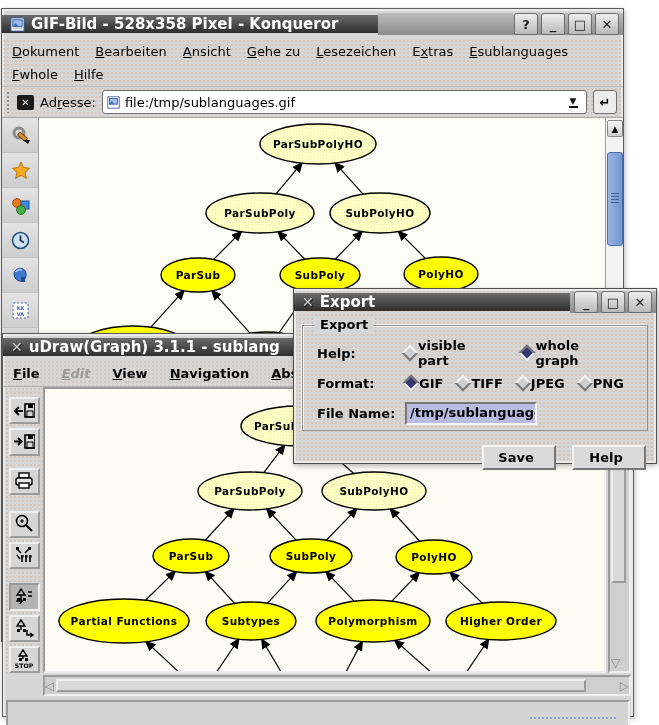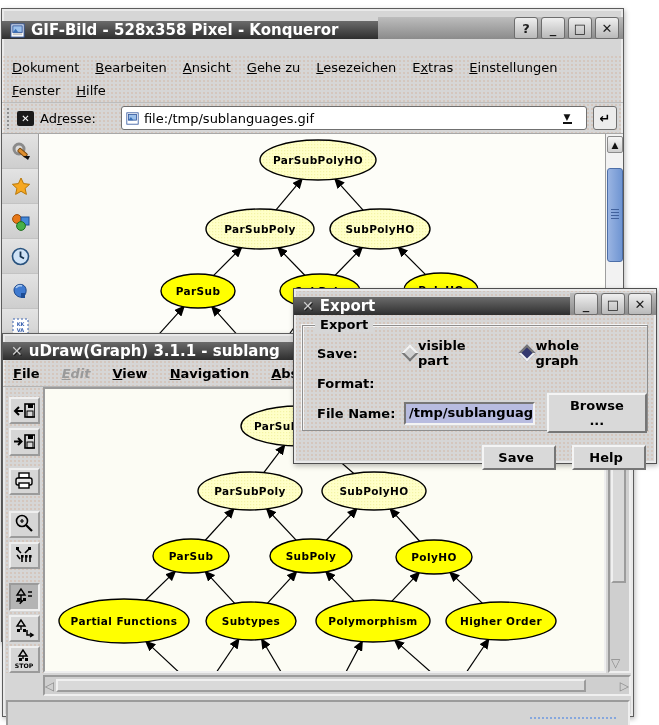--- a/index.html
+++ b/index.html
@@ -3,48 +3,48 @@
 <meta charset="utf-8">
 <style>
   html,body{margin:0;padding:0;background:#fff;}
   #screen{position:relative;width:659px;height:725px;background:#ffffff;overflow:hidden;
           font-family:"DejaVu Sans",sans-serif;font-size:13px;color:#000;}
   
   .win{position:absolute;background:#d6d6d6;border:1px solid #5c5c5c;
        box-shadow:inset 0 0 0 2px #e9e9e9, 1px 2px 5px rgba(0,0,0,.28);}
   .dither{background-image:radial-gradient(rgba(200,115,60,.16) 1px, transparent 1.3px);
           background-size:4px 4px;}
-  .titlebar{display:flex;align-items:flex-end;overflow:hidden;}
+  .titlebar{display:flex;align-items:center;overflow:hidden;}
   .tb-dark{background:linear-gradient(#6b6b6b,#2e2e2e);color:#fff;font-weight:bold;
            display:flex;align-items:center;gap:6px;padding:0 8px;white-space:nowrap;overflow:hidden;}
   .tb-rest{flex:1;background:linear-gradient(#bdbdbd,#8b8b8b);display:flex;align-items:center;
            justify-content:flex-end;gap:3px;padding:0 4px;}
   .tb-btn{width:22px;height:20px;background:linear-gradient(#efefef,#b9b9b9);
           border:1px solid #6d6d6d;border-radius:3px 3px 2px 2px;display:flex;align-items:center;
           justify-content:center;font-weight:bold;font-size:13px;color:#1c1c1c;cursor:default;}
   .appicon{width:15px;height:15px;flex:0 0 auto;}
   .menubar{display:flex;align-items:center;gap:20px;padding:0 10px;}
   .mi{white-space:nowrap;}
   .mi .accel{text-decoration:underline;}
   .mi.disabled{color:#9a9a9a;font-style:italic;}
   
   #konq{left:1px;top:8px;width:621px;height:632px;}
   #konq .titlebar{height:30px;}
   #konq .tb-dark{width:360px;font-size:15px;}
   #konq-menus{height:47px;display:flex;flex-direction:column;justify-content:center;gap:2px;
-              border-bottom:1px solid #bdbdbd;margin-top:16px;}
+              border-bottom:1px solid #bdbdbd;}
   #konq-menus .menubar{gap:16px;height:21px;}
   #addr-row{height:30px;display:flex;align-items:center;gap:6px;padding:0 6px 0 4px;
             border-bottom:1px solid #a8a8a8;}
   .grip{width:5px;height:22px;background-image:radial-gradient(#8f8f8f 1px, transparent 1.1px);
         background-size:4px 4px;}
   .clear-ico{width:17px;height:15px;background:#1a1a1a;border-radius:2px;color:#fff;font-size:10px;
              font-weight:bold;display:flex;align-items:center;justify-content:center;}
   #addr-input{flex:1;height:22px;background:#fff;border:1px solid #707070;border-radius:3px;
-              display:flex;align-items:center;gap:5px;padding:0 10px 0 4px;margin-left:19px;}
+              display:flex;align-items:center;gap:5px;padding:0 4px 0 4px;}
   #addr-input .val{flex:1;font-size:13px;white-space:nowrap;overflow:hidden;}
   .combo-btn{width:18px;height:18px;display:flex;flex-direction:column;align-items:center;
              justify-content:center;font-size:9px;line-height:8px;color:#111;}
   .combo-btn .bar{width:9px;border-top:2px solid #111;margin-top:1px;}
   .go-btn{width:22px;height:22px;border:1px solid #707070;border-radius:3px;background:#ececec;
           display:flex;align-items:center;justify-content:center;font-size:13px;font-weight:bold;}
   #konq-content{display:flex;height:524px;align-items:stretch;}
   #konq-side{width:36px;background:#d9d9d9;border-right:1px solid #9e9e9e;display:flex;
              flex-direction:column;}
   .side-cell{height:34px;display:flex;align-items:center;justify-content:center;
@@ -127,24 +127,24 @@
         </div>
     </div>
     <div id="konq-menus" class="dither">
       <div class="menubar">
           <span class="mi"><span></span><span class="accel">D</span><span>okument</span></span>
           <span class="mi"><span></span><span class="accel">B</span><span>earbeiten</span></span>
           <span class="mi"><span></span><span class="accel">A</span><span>nsicht</span></span>
           <span class="mi"><span></span><span class="accel">G</span><span>ehe zu</span></span>
           <span class="mi"><span></span><span class="accel">L</span><span>esezeichen</span></span>
           <span class="mi"><span>E</span><span class="accel">x</span><span>tras</span></span>
-          <span class="mi"><span></span><span class="accel">E</span><span>instellungen</span></span>
+          <span class="mi"><span></span><span class="accel">E</span><span>sublanguages</span></span>
         </div>
       <div class="menubar">
-          <span class="mi"><span></span><span class="accel">F</span><span>enster</span></span>
+          <span class="mi"><span></span><span class="accel">F</span><span>whole</span></span>
           <span class="mi"><span></span><span class="accel">H</span><span>ilfe</span></span>
         </div>
     </div>
     <div id="addr-row" class="dither">
       <div class="grip"></div>
       <div class="clear-ico">✕</div>
       <span><span>Ad</span><span class="accel" style="text-decoration:underline">r</span><span>esse:</span></span>
       <div id="addr-input">
         <svg class="appicon" style="width:13px;height:13px" viewBox="0 0 16 16">
           <rect x="1" y="1" width="14" height="14" fill="#fff" stroke="#30559c"></rect>
@@ -415,39 +415,56 @@
       </div>
       <div class="tb-rest">
           <div class="tb-btn">_</div>
           <div class="tb-btn">□</div>
           <div class="tb-btn">✕</div>
         </div>
     </div>
     <div id="exp-group">
       <div id="exp-group-label">Export</div>
       <div class="dlg-row" style="margin-top:12px">
-        <span class="lab">Save:</span>
+        <span class="lab">Help:</span>
         <div id="area-options" style="display:flex">
             <div class="radio-opt">
               <span class="diamond"></span>
               <span>visible part</span>
             </div>
             <div class="radio-opt">
               <span class="diamond sel"></span>
               <span>whole graph</span>
             </div>
           </div>
       </div>
       <div class="dlg-row">
         <span class="lab">Format:</span>
+        <div id="format-options" style="display:flex">
+            <div class="radio-opt" style="margin-right: 14px;">
+              <span class="diamond sel"></span>
+              <span>GIF</span>
+            </div>
+            <div class="radio-opt" style="margin-right: 14px;">
+              <span class="diamond"></span>
+              <span>TIFF</span>
+            </div>
+            <div class="radio-opt" style="margin-right: 14px;">
+              <span class="diamond"></span>
+              <span>JPEG</span>
+            </div>
+            <div class="radio-opt" style="margin-right: 14px;">
+              <span class="diamond"></span>
+              <span>PNG</span>
+            </div>
+          </div>
       </div>
       <div class="dlg-row">
         <span class="lab">File Name:</span>
         <div id="file-input">/tmp/sublanguages.gif</div>
-        <div class="btn3d" id="browse-btn">Browse ...</div>
       </div>
     </div>
     <div id="exp-buttons">
         <div class="btn3d">Save</div>
         <div class="btn3d">Help</div>
       </div>
   </div>
 
   <div id="artifact"></div>
 </div>

